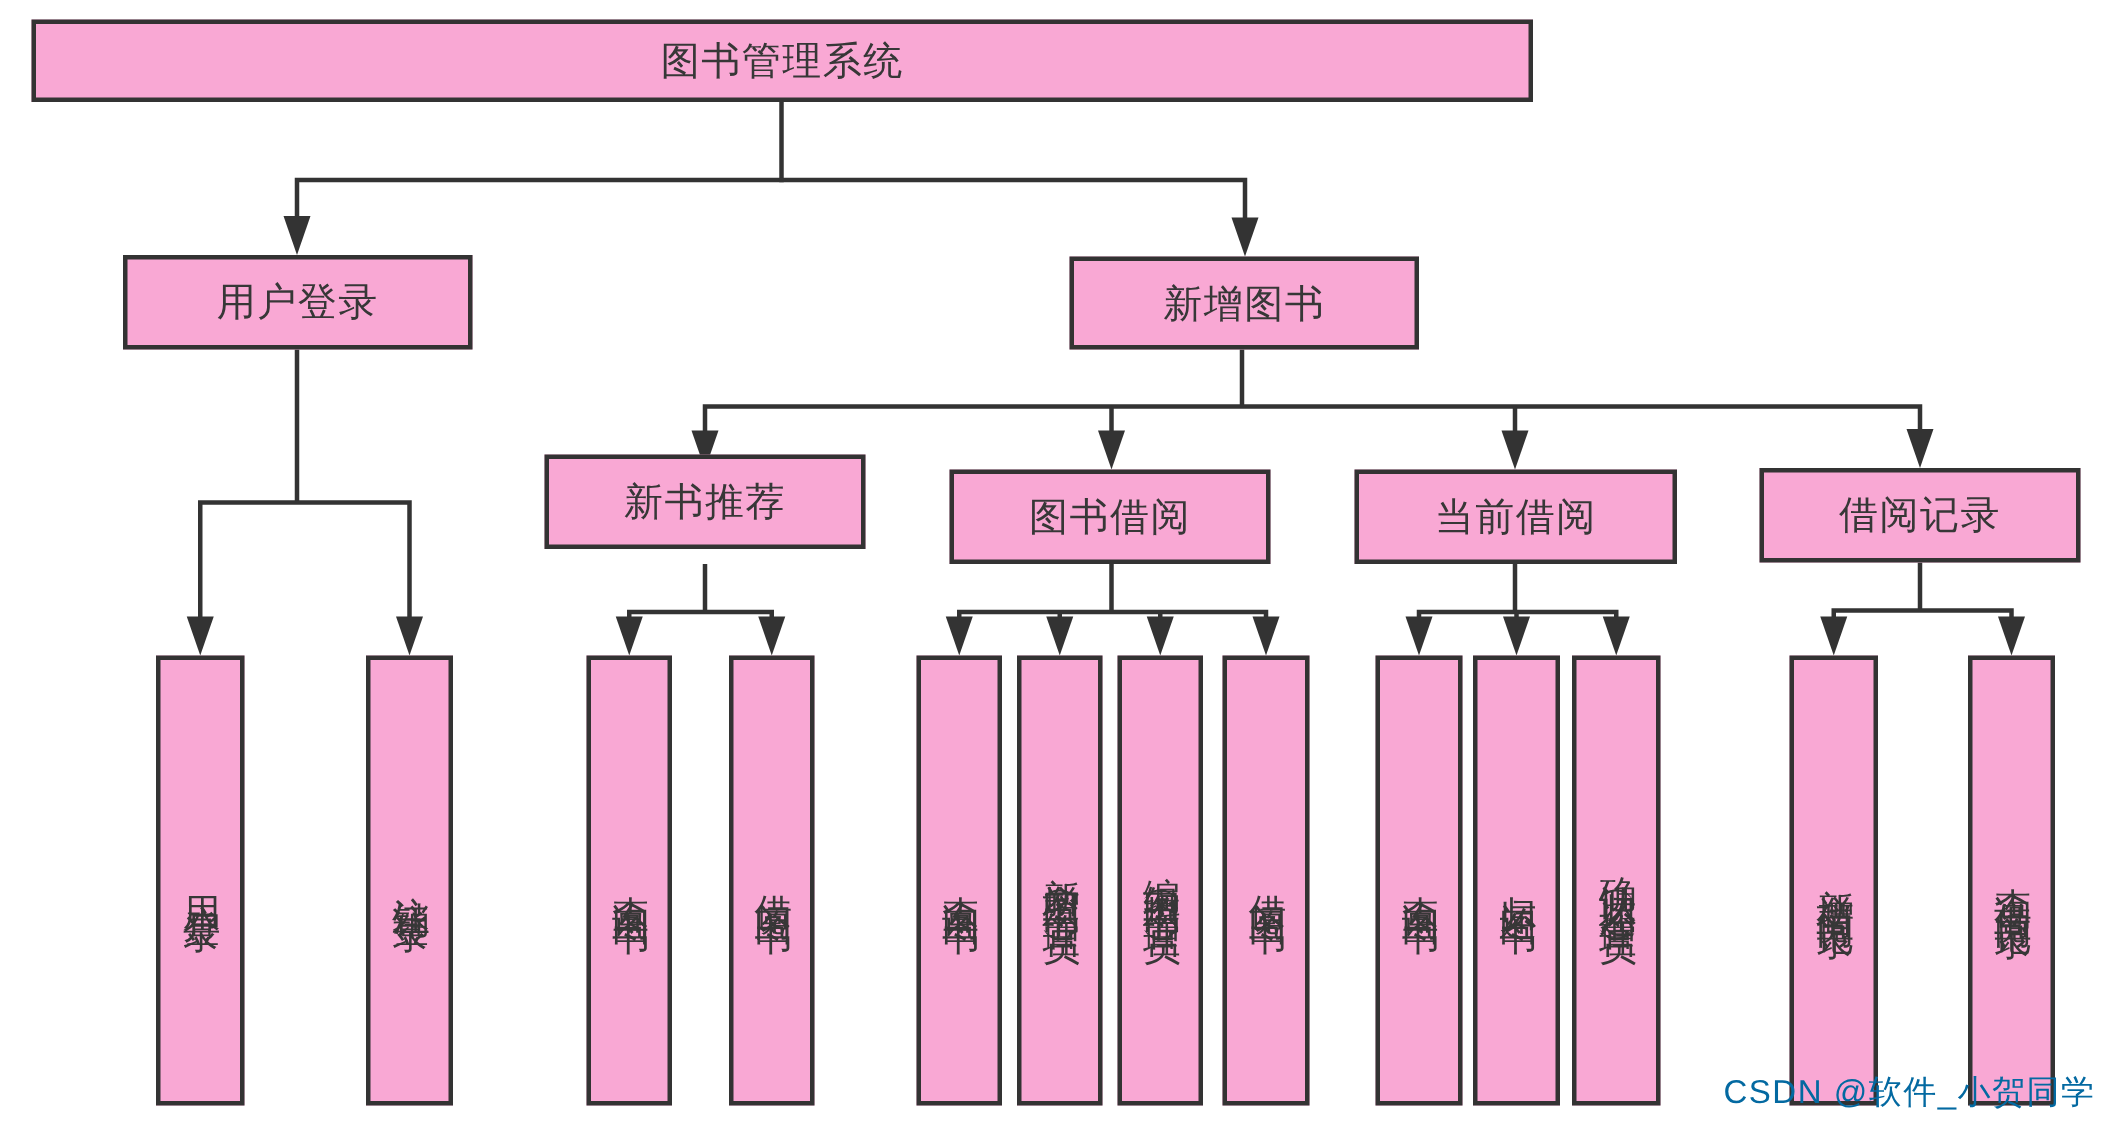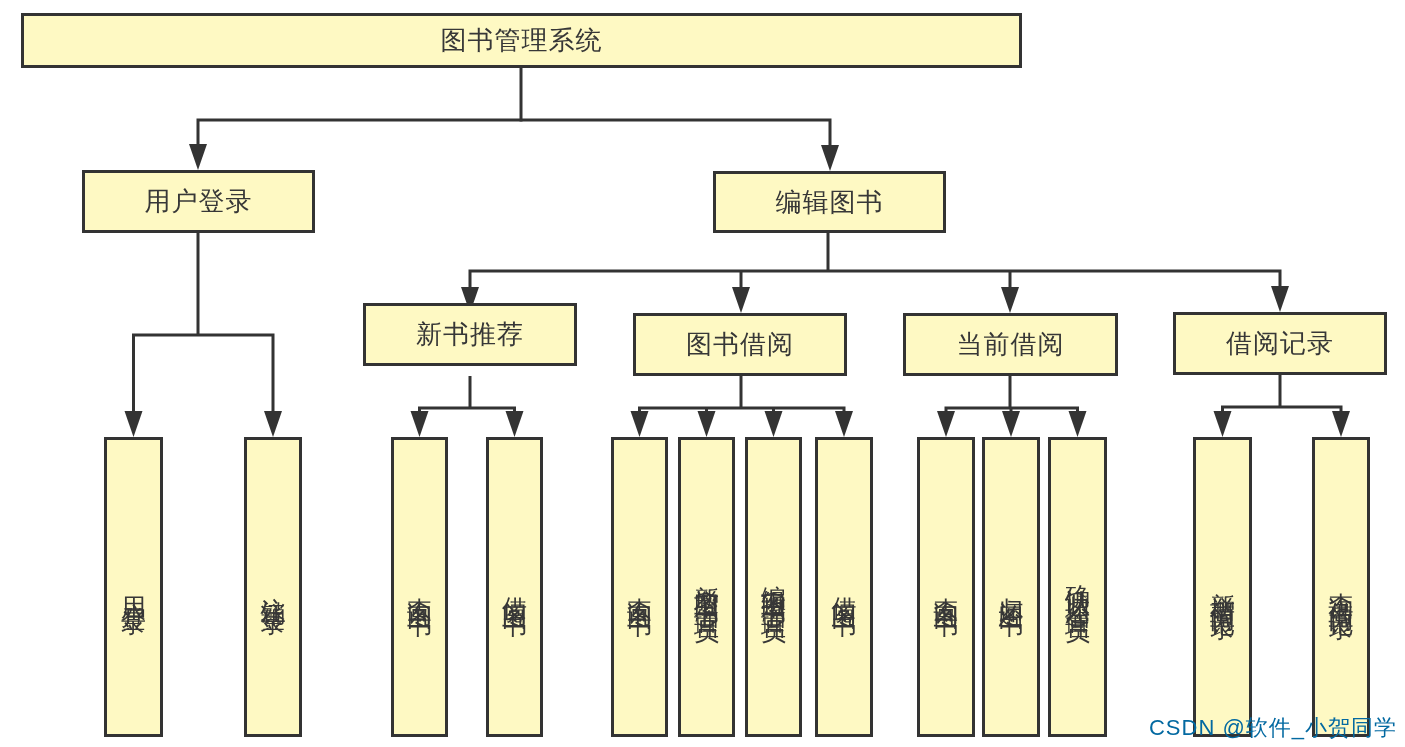--- a/index.html
+++ b/index.html
@@ -9,21 +9,21 @@
     background:#ffffff;
     font-family:"Liberation Sans","DejaVu Sans",sans-serif;
     color:#373737;
     overflow:hidden;
   }
   #connectors{position:absolute;left:0;top:0;width:1405px;height:747px;}
   .node{
     position:absolute;
     box-sizing:border-box;
     border:3px solid #333333;
-    background:#fef9c3;
+    background:#f9a8d4;
     display:flex;align-items:center;justify-content:center;
     text-align:center;
   }
   .hlabel{font-size:26px;letter-spacing:1px;white-space:nowrap;}
   .leaf .vlabel{
     writing-mode:vertical-lr;
     text-orientation:mixed;
     font-size:25px;
     letter-spacing:5px;
     line-height:1;
@@ -131,21 +131,21 @@
   </svg>
 
   <div class="node" id="n-root">
     <span class="hlabel">图书管理系统</span>
   </div>
 
   <div class="node" id="n-user-login">
     <span class="hlabel">用户登录</span>
   </div>
   <div class="node" id="n-book-mgmt">
-    <span class="hlabel">编辑图书</span>
+    <span class="hlabel">新增图书</span>
   </div>
 
   <div class="node" id="n-new-book-rec">
     <span class="hlabel">新书推荐</span>
   </div>
   <div class="node" id="n-book-borrow">
     <span class="hlabel">图书借阅</span>
   </div>
   <div class="node" id="n-current-borrow">
     <span class="hlabel">当前借阅</span>

